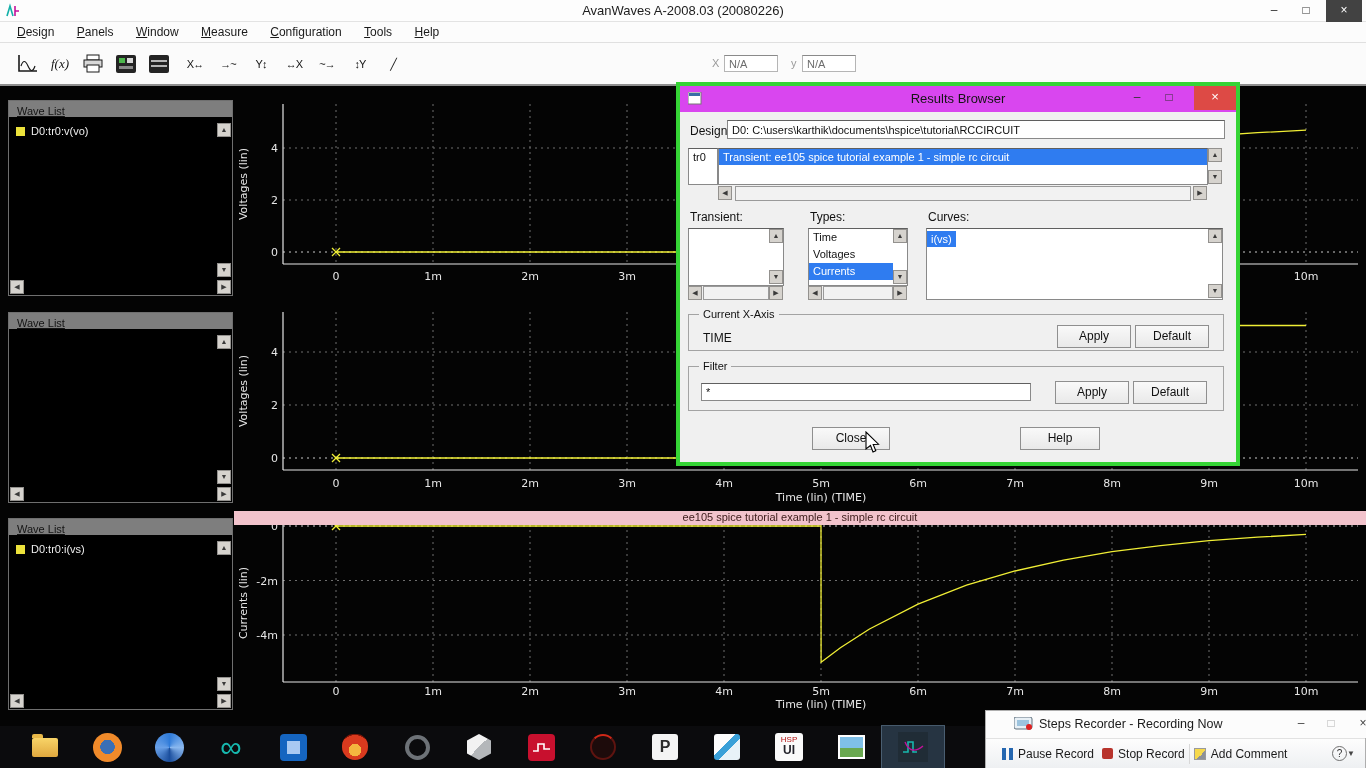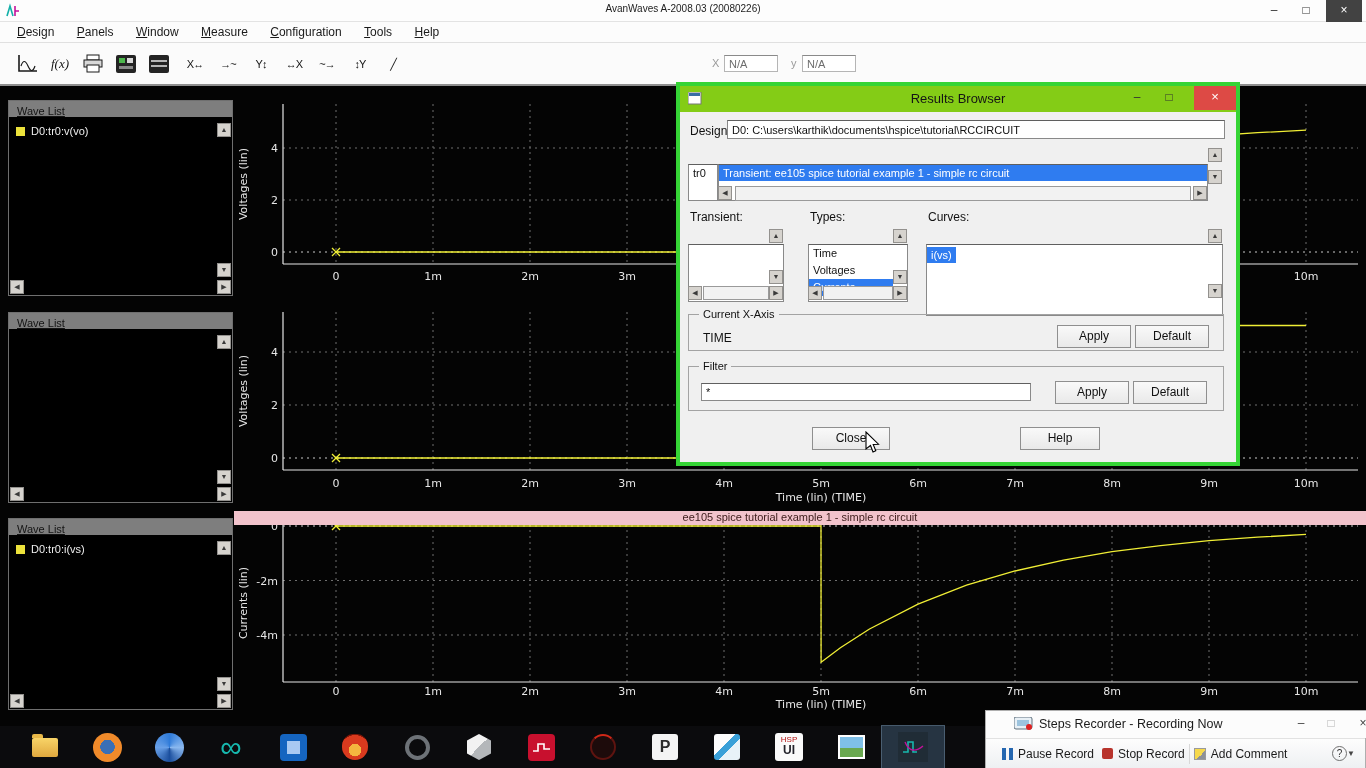--- a/index.html
+++ b/index.html
@@ -2,21 +2,21 @@
 <html><head>
 <meta charset="utf-8">
 <style>
   * { margin:0; padding:0; box-sizing:border-box; }
   html,body { width:1366px; height:768px; }
   body { font-family:"Liberation Sans", sans-serif; }
   .screen { position:relative; width:1366px; height:768px; background:#000; overflow:hidden; }
 
   
   .titlebar { position:absolute; left:0; top:0; width:1366px; height:22px; background:#fdfdfd; border-bottom:1px solid #e3e3e3; }
-  .app-title { position:absolute; left:0; top:3px; width:1366px; text-align:center; font-size:10px; color:#1c1c1c; }
+  .app-title { position:absolute; left:0; top:3px; width:1366px; text-align:center; font-size:13px; color:#1c1c1c; }
   .win-ctl { position:absolute; top:0; height:22px; width:32px; text-align:center; font-size:12px; color:#333; line-height:20px; cursor:default; }
   .ctl-min { right:76px; }
   .ctl-max { right:44px; }
   .ctl-close { right:4px; width:36px; background:#424242; color:#fff; }
   .app-logo { position:absolute; left:5px; top:3px; }
 
   .menubar { position:absolute; left:0; top:22px; width:1366px; height:21px; background:#fcfcfc; border-bottom:1px solid #e0e0e0; padding-left:8px; }
   .menu-item { display:inline-block; font-size:12px; color:#1a1a1a; padding:3px 9px 0 9px; }
   .menu-item::first-letter { text-decoration:underline; }
 
@@ -43,29 +43,29 @@
   .plot text { font-family:"DejaVu Sans", sans-serif; }
   .grid  { stroke:#6e6e6e; stroke-dasharray:2 4; stroke-width:1; }
   .grid0 { stroke:#c9c9c9; stroke-dasharray:2 4; stroke-width:1; }
   .axis  { stroke:#e6e6e6; stroke-width:1.2; }
   .ticklab { fill:#e6e6e6; font-size:11px; }
   .axtitle { fill:#e6e6e6; font-size:11px; }
   .panel-title-strip { position:absolute; left:234px; top:511px; width:1132px; height:14px; background:#f2c3cc; text-align:center; font-size:11px; color:#41201f; line-height:13px; }
 
   
   .rb { position:absolute; left:676px; top:82px; width:564px; height:384px; border:4px solid #35d435; background:#f0f0f0; }
-  .rb-title { position:absolute; left:0; top:0; width:556px; height:26px; background:#84cc16; }
+  .rb-title { position:absolute; left:0; top:0; width:556px; height:26px; background:#d946ef; }
   .rb-title-text { position:absolute; left:0; top:5px; width:556px; text-align:center; font-size:13px; color:#151515; }
   .rb-ctl { position:absolute; top:0; height:24px; text-align:center; font-size:12px; color:#333; line-height:22px; }
   .rb-min { right:84px; width:30px; }
   .rb-max { right:52px; width:30px; }
   .rb-close { right:0; width:42px; background:#dd4a45; color:#fff; font-size:13px; }
   .rb-label { position:absolute; font-size:12px; color:#111; }
   .rb-field { position:absolute; background:#fff; border:1px solid #898989; border-top-color:#5f5f5f; font-size:11px; color:#111; padding-left:4px; font-family:"Liberation Sans",sans-serif; }
-  .listbox { position:absolute; background:#fff; border:1px solid #898989; border-top-color:#5f5f5f;margin-top:16px; }
+  .listbox { position:absolute; background:#fff; border:1px solid #898989; border-top-color:#5f5f5f; }
   .sel-row { background:#2f7cf0; color:#fff; font-size:11px; padding:2px 4px; }
   .lb-item { font-size:11px; color:#111; padding:2px 4px; height:17px; }
   .lb-item.sel { background:#2f7cf0; color:#fff; }
   .htrack { position:absolute; background:#f2f2f2; border:1px solid #9a9a9a; }
   .grp { position:absolute; border:1px solid #a3a3a3; }
   .grp-legend { position:absolute; top:-7px; left:10px; background:#f0f0f0; font-size:11px; color:#111; padding:0 4px; }
   .btn { position:absolute; background:linear-gradient(#f9f9f9,#e9e9e9); border:1px solid #8f8f8f; font-size:12px; color:#111; text-align:center; line-height:21px; }
 
   
   .sr { position:absolute; left:985px; top:710px; width:381px; height:58px; background:#fcfcfc; border:1px solid #aeaeae; z-index:30; }

